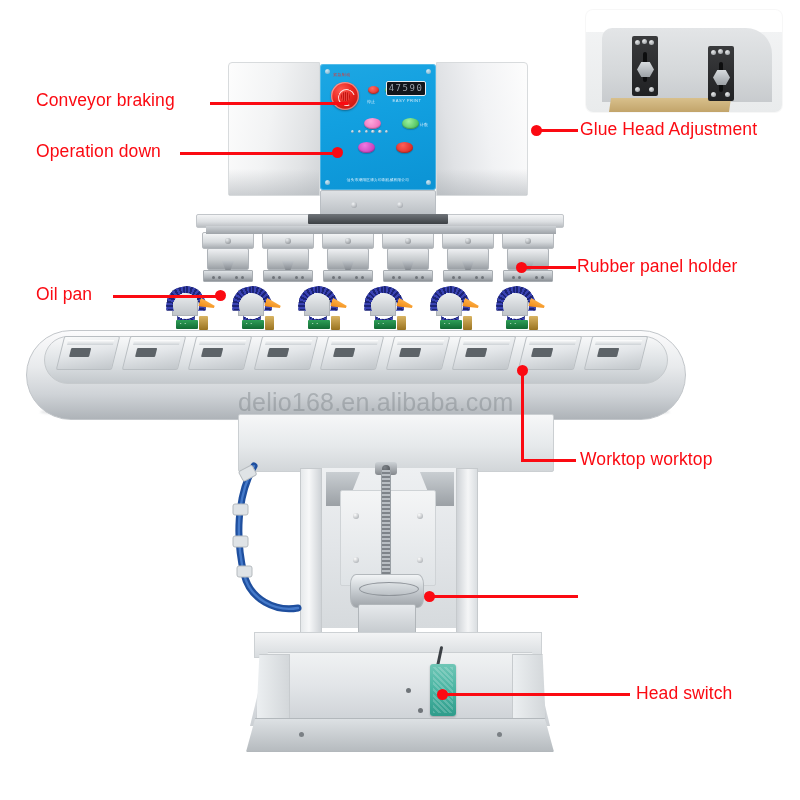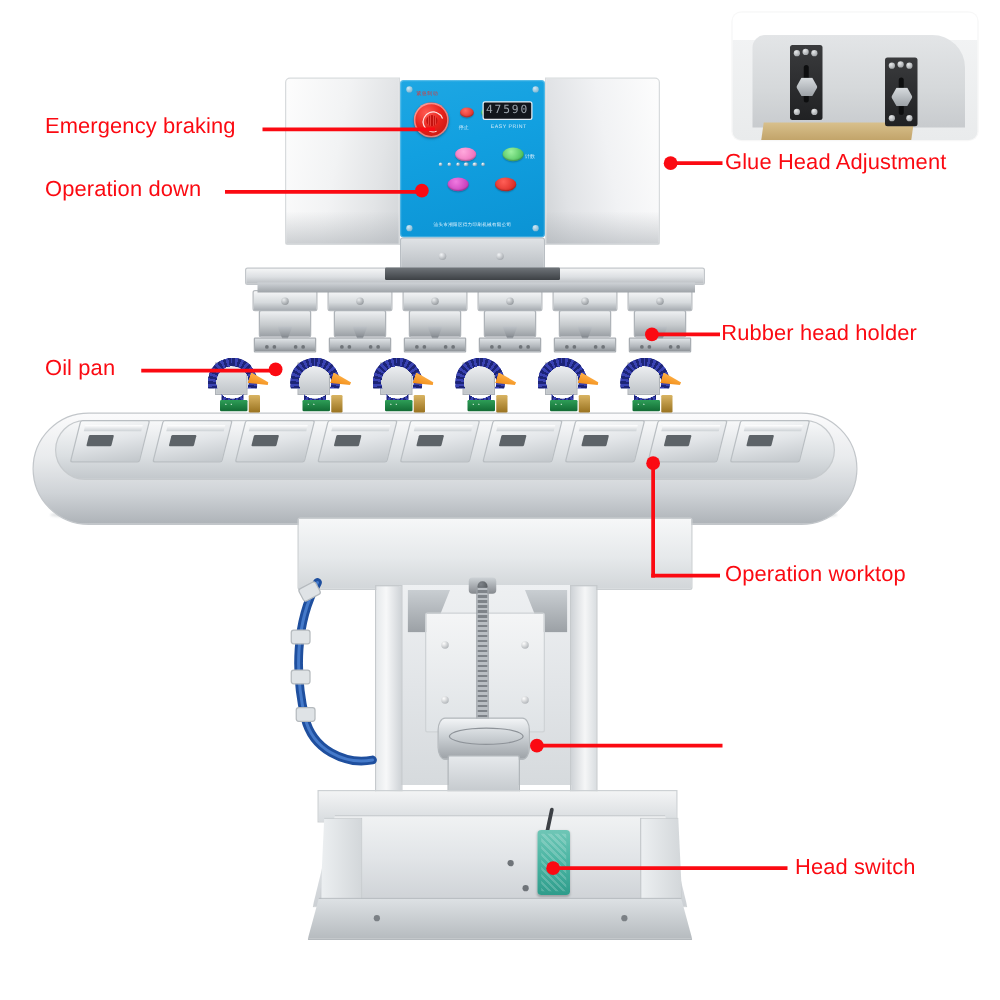--- a/index.html
+++ b/index.html
@@ -667,20 +667,21 @@
   <div class="base-rail-r"></div>
   <div class="pedal-cord"></div>
   <div class="pedal"></div>
   <div class="base-front">
     <i class="hole" style="left:52px"></i>
       <i class="hole" style="left:250px"></i>
   </div>
   <div class="base-dot" style="left:406px; top:688px;"></div>
   <div class="base-dot" style="left:418px; top:708px;"></div>
 
+  <div class="watermark">delio168.en.alibaba.com</div>
 
   <div class="inset">
     <div class="grey-top"></div>
     <div class="panelgrey"></div>
     <div class="wood"></div>
     <div class="plateA">
       <i class="bolt" style="left:3px;  top:4px"></i>
       <i class="bolt" style="left:10px; top:3px"></i>
       <i class="bolt" style="left:17px; top:4px"></i>
       <i class="bolt" style="left:3px;  bottom:4px"></i>
@@ -690,43 +691,43 @@
     <div class="plateB">
       <i class="bolt" style="left:3px;  top:4px"></i>
       <i class="bolt" style="left:10px; top:3px"></i>
       <i class="bolt" style="left:17px; top:4px"></i>
       <i class="bolt" style="left:3px;  bottom:4px"></i>
       <i class="bolt" style="left:17px; bottom:4px"></i>
       <div class="nut" style="left:5px; top:24px"></div>
     </div>
   </div>
 
-  <div class="lbl" style="left:36px; top:89px;">Emergency braking</div>
+  <div class="lbl" style="left:36px; top:89px;">Conveyor braking</div>
   <div class="ldr hline" style="left:210px; top:102px; width:138px;"></div>
 
   <div class="lbl" style="left:36px; top:140px;">Operation down</div>
   <div class="ldr hline" style="left:180px; top:152px; width:158px;"></div>
   <div class="dot" style="left:332px; top:147px;"></div>
 
   <div class="lbl" style="left:580px; top:118px;">Glue Head Adjustment</div>
   <div class="ldr hline" style="left:540px; top:129px; width:38px;"></div>
   <div class="dot" style="left:531px; top:125px;"></div>
 
-  <div class="lbl" style="left:577px; top:255px;">Rubber head holder</div>
+  <div class="lbl" style="left:577px; top:255px;">Rubber panel holder</div>
   <div class="ldr hline" style="left:524px; top:266px; width:52px;"></div>
   <div class="dot" style="left:516px; top:262px;"></div>
 
   <div class="lbl" style="left:36px; top:283px;">Oil pan</div>
   <div class="ldr hline" style="left:113px; top:295px; width:107px;"></div>
   <div class="dot" style="left:215px; top:290px;"></div>
 
   <div class="dot" style="left:517px; top:365px;"></div>
   <div class="ldr vline" style="left:521px; top:370px; height:92px;"></div>
   <div class="ldr hline" style="left:521px; top:459px; width:55px;"></div>
-  <div class="lbl" style="left:580px; top:448px;">Operation worktop</div>
+  <div class="lbl" style="left:580px; top:448px;">Worktop worktop</div>
 
   <div class="dot" style="left:424px; top:591px;"></div>
   <div class="ldr hline" style="left:430px; top:595px; width:148px;"></div>
 
   <div class="dot" style="left:437px; top:689px;"></div>
   <div class="ldr hline" style="left:443px; top:693px; width:187px;"></div>
   <div class="lbl" style="left:636px; top:682px;">Head switch</div>
 
 </div>
 

